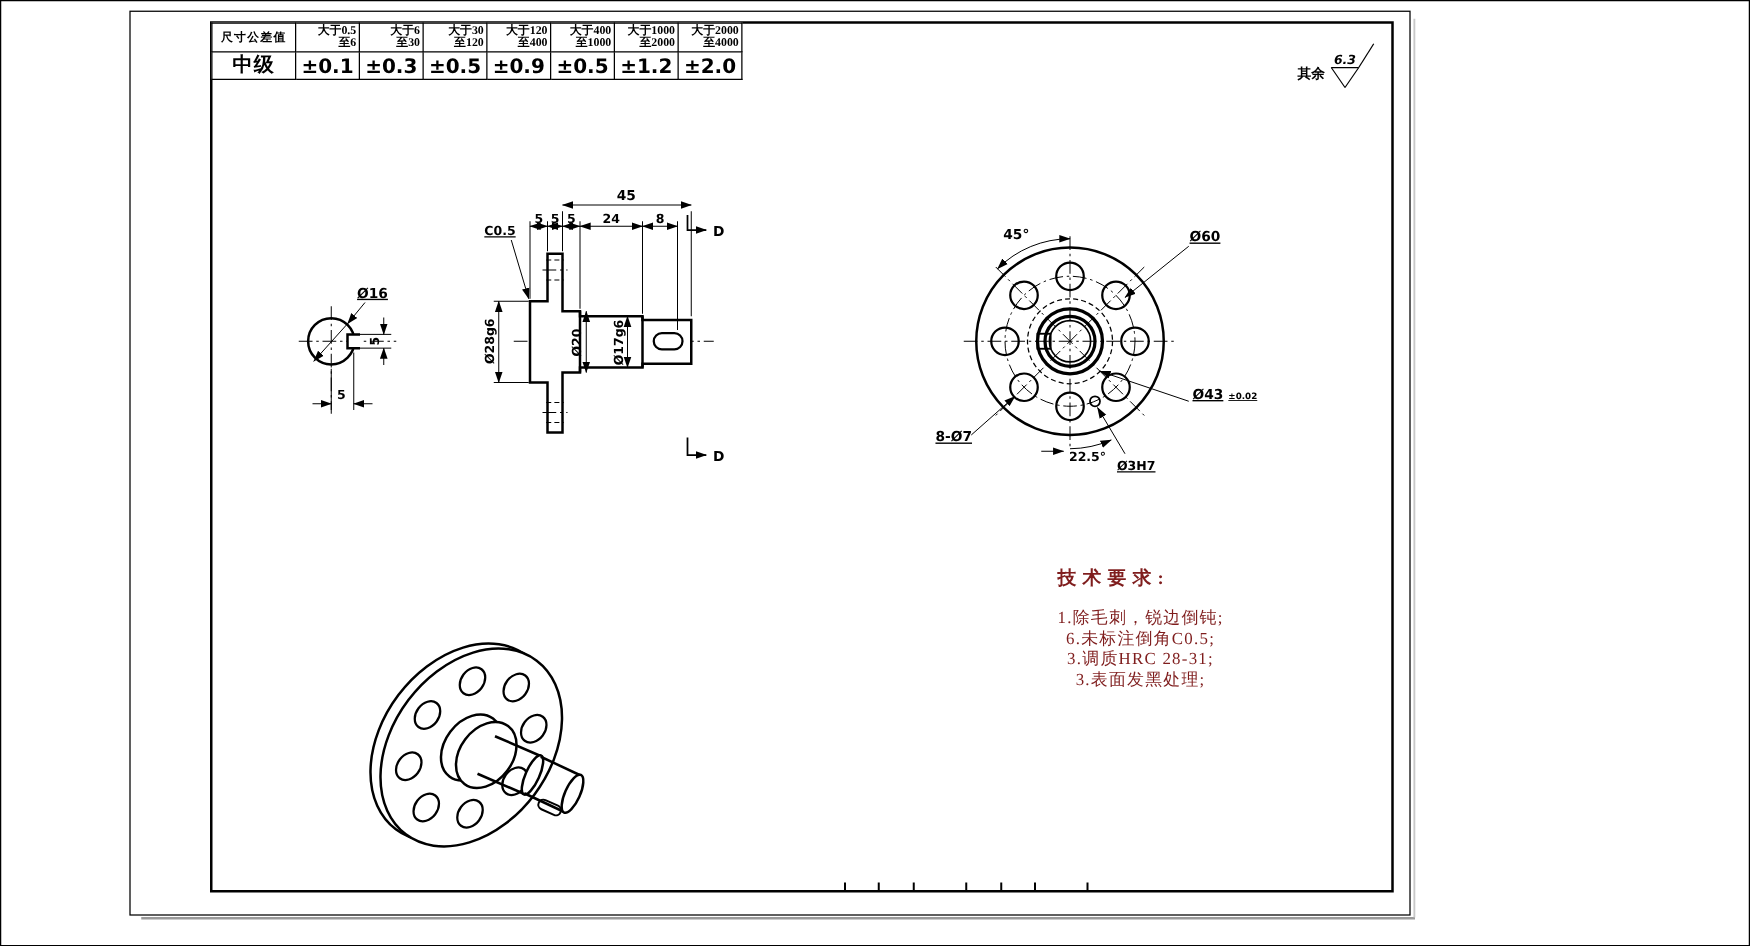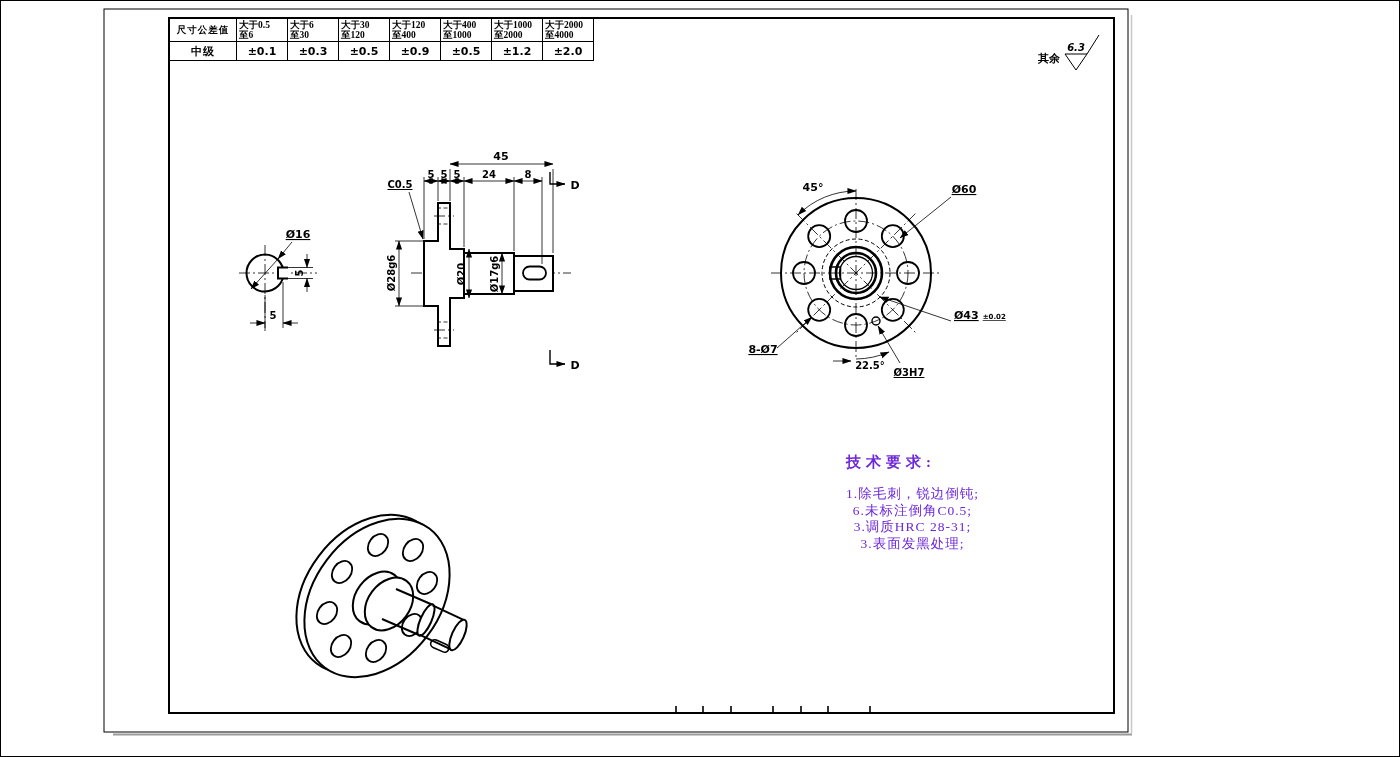--- a/index.html
+++ b/index.html
@@ -13,25 +13,25 @@
   .w25{stroke-width:2.6;}
   .cl{stroke-dasharray:11 3 2 3;}
   .hid{stroke-dasharray:4 2.5;}
   .wh{fill:#fff;}
   .und{text-decoration:underline;}
   
   #tol-table{position:absolute;left:168px;top:17px;border-collapse:collapse;background:#fff;}
   #tol-table td{border:1.4px solid #000;font-size:9.5px;color:#000;padding:0 2px;vertical-align:middle;
                 font-family:"Liberation Serif",serif;font-weight:bold;}
   #tol-table .hcell{width:62px;text-align:center;letter-spacing:1px;}
-  #tol-table .c{width:46px;}
+  #tol-table .c{width:46px;text-align:right;}
   #tol-table .rng{line-height:10.5px;height:22px;}
-  #tol-table .val{text-align:center;height:18px;font-size:11px;font-family:"DejaVu Sans",sans-serif;font-weight:bold;}
+  #tol-table .val{text-align:center;height:18px;font-size:16px;font-family:"DejaVu Sans",sans-serif;font-weight:bold;}
   
-  #tech{position:absolute;left:845px;top:452px;color:#6d28d9;font-family:"Liberation Serif",serif;}
+  #tech{position:absolute;left:845px;top:452px;color:#7f1d1d;font-family:"Liberation Serif",serif;}
   #tech .t-title{font-size:15px;letter-spacing:5px;font-weight:bold;margin-bottom:14px;}
   #tech .t-item{font-size:13.5px;line-height:16.5px;letter-spacing:1px;text-align:center;}
 </style>
 </head>
 <body>
 
 <div id="canvas">
 
 <svg width="1400" height="757" viewBox="0 0 1400 757">
   <defs>

